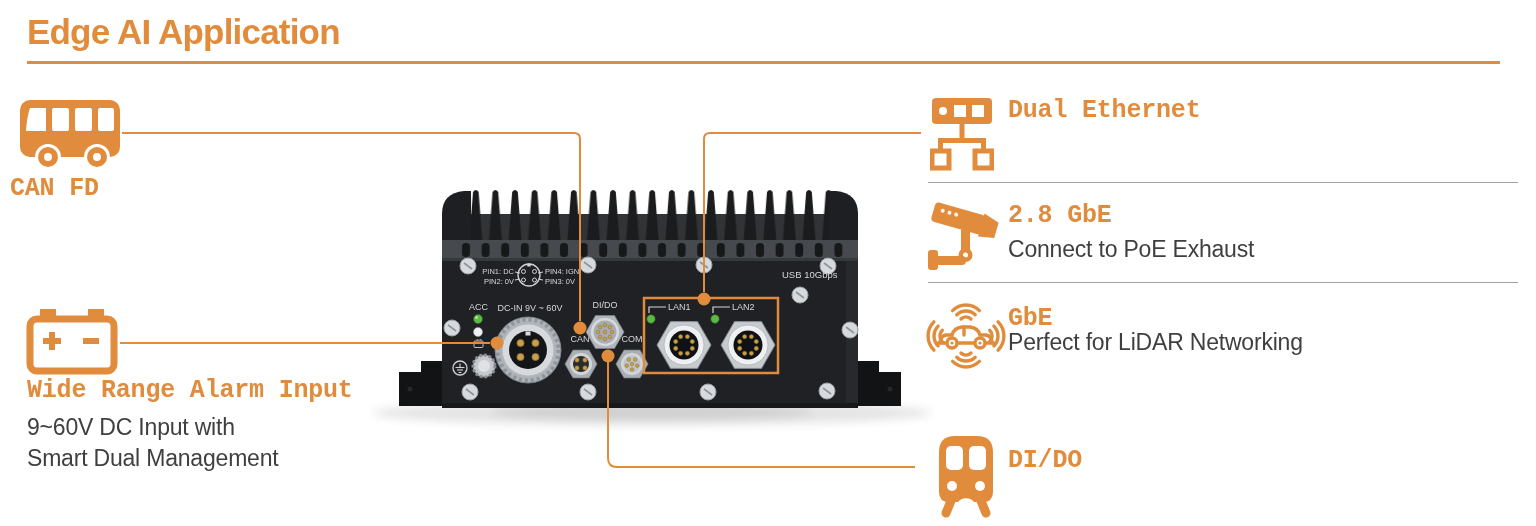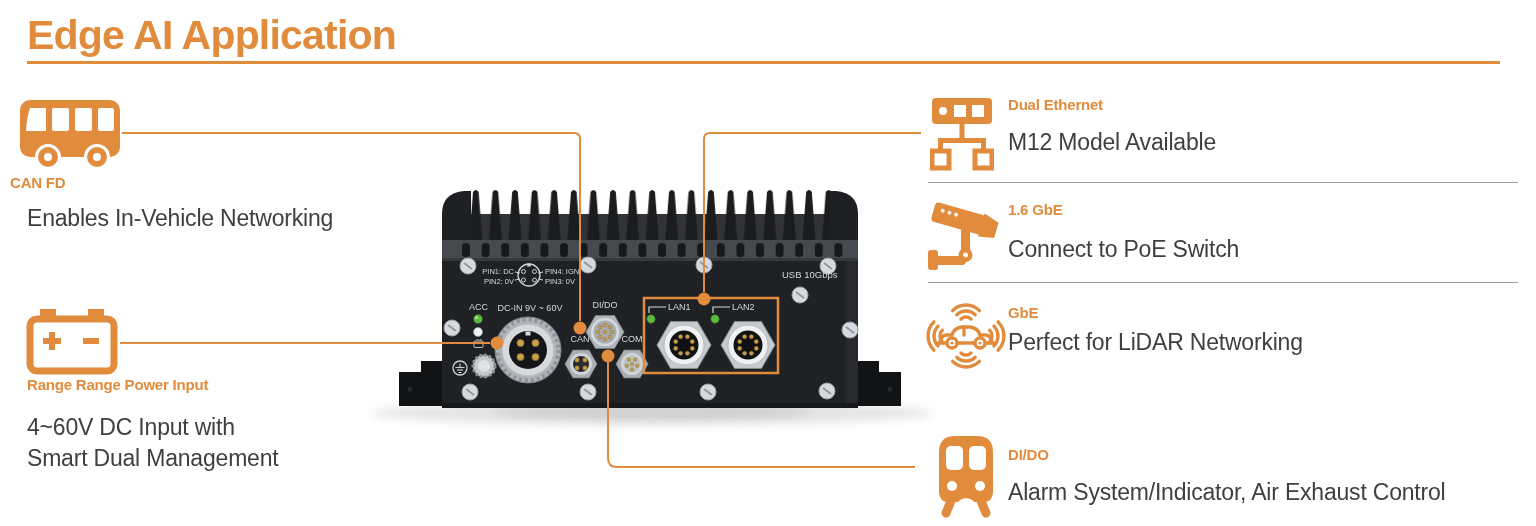--- a/index.html
+++ b/index.html
@@ -1,21 +1,21 @@
 <!DOCTYPE html>
 <html><head>
 <meta charset="utf-8">
 <style>
   html,body{margin:0;padding:0;background:#fff;}
   .canvas{position:relative;width:1536px;height:526px;background:#fff;overflow:hidden;
           font-family:"Liberation Sans",sans-serif;}
   .abs{position:absolute;}
-  .page-title{font-size:41px;font-weight:bold;color:#E18C3C;letter-spacing:-0.8px;white-space:nowrap;}
+  .page-title{font-size:35px;font-weight:bold;color:#E18C3C;letter-spacing:-0.8px;white-space:nowrap;}
   .title-rule{height:3px;background:#E18C3C;}
-  .f-title{font-size:15px;font-weight:bold;color:#E18C3C;letter-spacing:-0.2px;white-space:nowrap;}
+  .f-title{font-size:25px;font-weight:bold;color:#E18C3C;letter-spacing:-0.2px;white-space:nowrap;font-family:Liberation Mono, monospace;}
   .f-desc{font-size:23px;color:#3F3F3F;letter-spacing:-0.2px;white-space:nowrap;line-height:31px;}
   .divider{height:1px;background:#8A8A8A;opacity:.8;}
   svg text{font-family:"Liberation Sans",sans-serif;}
 </style>
 </head>
 <body>
 
 <div class="canvas">
 
   <div class="abs page-title" style="left:27px;top:12px;">Edge AI Application</div>
@@ -256,68 +256,66 @@
     <rect x="57" y="13" width="17" height="23" rx="2" fill="#fff"></rect>
     <rect x="80" y="13" width="16" height="23" rx="2" fill="#fff"></rect>
     <circle cx="30" cy="62" r="13" fill="#fff"></circle>
       <circle cx="79" cy="62" r="13" fill="#fff"></circle>
     <circle cx="30" cy="62" r="10" fill="#E18C3C"></circle>
       <circle cx="30" cy="62" r="4" fill="#fff"></circle>
     <circle cx="79" cy="62" r="10" fill="#E18C3C"></circle>
       <circle cx="79" cy="62" r="4" fill="#fff"></circle>
   </svg>
   <div class="abs f-title" style="left:10px;top:174px;">CAN FD</div>
-  <div class="abs f-desc" style="left:27px;top:203px;">Enables In-Vehicle Networking</div>
 
   <svg class="abs" style="left:26px;top:305px;" width="92" height="72" viewBox="0 0 92 72">
     <rect x="14" y="4" width="16" height="12" fill="#E18C3C"></rect>
     <rect x="62" y="4" width="16" height="12" fill="#E18C3C"></rect>
     <rect x="4" y="14" width="84" height="52" rx="7" fill="none" stroke="#E18C3C" stroke-width="7"></rect>
     <rect x="17" y="33" width="18" height="6" fill="#E18C3C"></rect>
     <rect x="23" y="27" width="6" height="18" fill="#E18C3C"></rect>
     <rect x="57" y="33" width="16" height="6" fill="#E18C3C"></rect>
   </svg>
-  <div class="abs f-title" style="left:27px;top:376px;">Range Range Power Input</div>
+  <div class="abs f-title" style="left:27px;top:376px;">Wide Range Alarm Input</div>
   <div class="abs f-desc" style="left:27px;top:412px;">
-    <div>4~60V DC Input with</div>
+    <div>9~60V DC Input with</div>
     <div>Smart Dual Management</div>
   </div>
 
   <svg class="abs" style="left:930px;top:96px;" width="64" height="76" viewBox="0 0 64 76">
     <rect x="2" y="2" width="60" height="26" rx="4" fill="#E18C3C"></rect>
     <circle cx="13" cy="15" r="4" fill="#fff"></circle>
     <rect x="24" y="9" width="12" height="12" fill="#fff"></rect>
     <rect x="42" y="9" width="12" height="12" fill="#fff"></rect>
     <rect x="29.5" y="28" width="5" height="16" fill="#E18C3C"></rect>
     <rect x="8" y="42" width="48" height="5" fill="#E18C3C"></rect>
     <rect x="8" y="47" width="5" height="9" fill="#E18C3C"></rect>
     <rect x="51" y="47" width="5" height="9" fill="#E18C3C"></rect>
     <rect x="2" y="55" width="17" height="17" fill="#fff" stroke="#E18C3C" stroke-width="5"></rect>
     <rect x="45" y="55" width="17" height="17" fill="#fff" stroke="#E18C3C" stroke-width="5"></rect>
   </svg>
   <div class="abs f-title" style="left:1008px;top:96px;">Dual Ethernet</div>
-  <div class="abs f-desc" style="left:1008px;top:127px;">M12 Model Available</div>
   <div class="abs divider" style="left:928px;top:182px;width:590px;"></div>
 
   <svg class="abs" style="left:924px;top:200px;" width="80" height="74" viewBox="0 0 80 74">
     <g transform="rotate(16 40 20)" fill="#E18C3C">
       <rect x="8" y="10" width="52" height="20" rx="4"></rect>
       <polygon points="58,8 74,13 74,29 58,32"></polygon>
       <circle cx="17" cy="17" r="2" fill="#fff" opacity=".9"></circle>
       <circle cx="24" cy="17" r="2" fill="#fff" opacity=".9"></circle>
       <circle cx="31" cy="17" r="2" fill="#fff" opacity=".9"></circle>
     </g>
     <rect x="37" y="30" width="9" height="24" fill="#E18C3C"></rect>
     <circle cx="41.5" cy="55" r="7" fill="#E18C3C"></circle>
     <circle cx="41.5" cy="55" r="2.5" fill="#fff"></circle>
     <rect x="4" y="50" width="10" height="20" rx="3" fill="#E18C3C"></rect>
     <rect x="8" y="56" width="34" height="9" rx="4" fill="#E18C3C"></rect>
   </svg>
-  <div class="abs f-title" style="left:1008px;top:201px;">1.6 GbE</div>
-  <div class="abs f-desc" style="left:1008px;top:234px;">Connect to PoE Switch</div>
+  <div class="abs f-title" style="left:1008px;top:201px;">2.8 GbE</div>
+  <div class="abs f-desc" style="left:1008px;top:234px;">Connect to PoE Exhaust</div>
   <div class="abs divider" style="left:928px;top:282px;width:590px;"></div>
 
   <svg class="abs" style="left:918px;top:294px;" width="96" height="82" viewBox="0 0 96 82">
     <g stroke="#E18C3C" stroke-width="3.4" fill="none" stroke-linecap="round">
       <path d="M20,49 H76"></path>
       <path d="M22,49 Q22,42 28,41 L34,41 Q36,34 44,33 L52,33 Q60,34 62,41 L68,41 Q74,42 74,49"></path>
       <path d="M46,33 V41"></path>
       <path d="M43,25 A7,7 0 0 1 53,25"></path>
         <path d="M38.8,20.8 A13,13 0 0 1 57.2,20.8"></path>
         <path d="M34.6,16.6 A19,19 0 0 1 61.4,16.6"></path>
@@ -345,15 +343,14 @@
       <line x1="43" y1="62" x2="50" y2="79"></line>
     </g>
     <path d="M3,18 Q3,2 19,2 L41,2 Q57,2 57,18 L57,58 Q57,68 47,68 L13,68 Q3,68 3,58 Z" fill="#E18C3C"></path>
     <rect x="10" y="12" width="17" height="24" rx="5" fill="#fff"></rect>
     <rect x="33" y="12" width="17" height="24" rx="5" fill="#fff"></rect>
     <circle cx="16" cy="52" r="5" fill="#fff"></circle>
     <circle cx="44" cy="52" r="5" fill="#fff"></circle>
     <path d="M22,68 A9,7 0 0 1 38,68 Z" fill="#fff"></path>
   </svg>
   <div class="abs f-title" style="left:1008px;top:446px;">DI/DO</div>
-  <div class="abs f-desc" style="left:1008px;top:477px;">Alarm System/Indicator, Air Exhaust Control</div>
 
 </div>
 
 </body></html>

